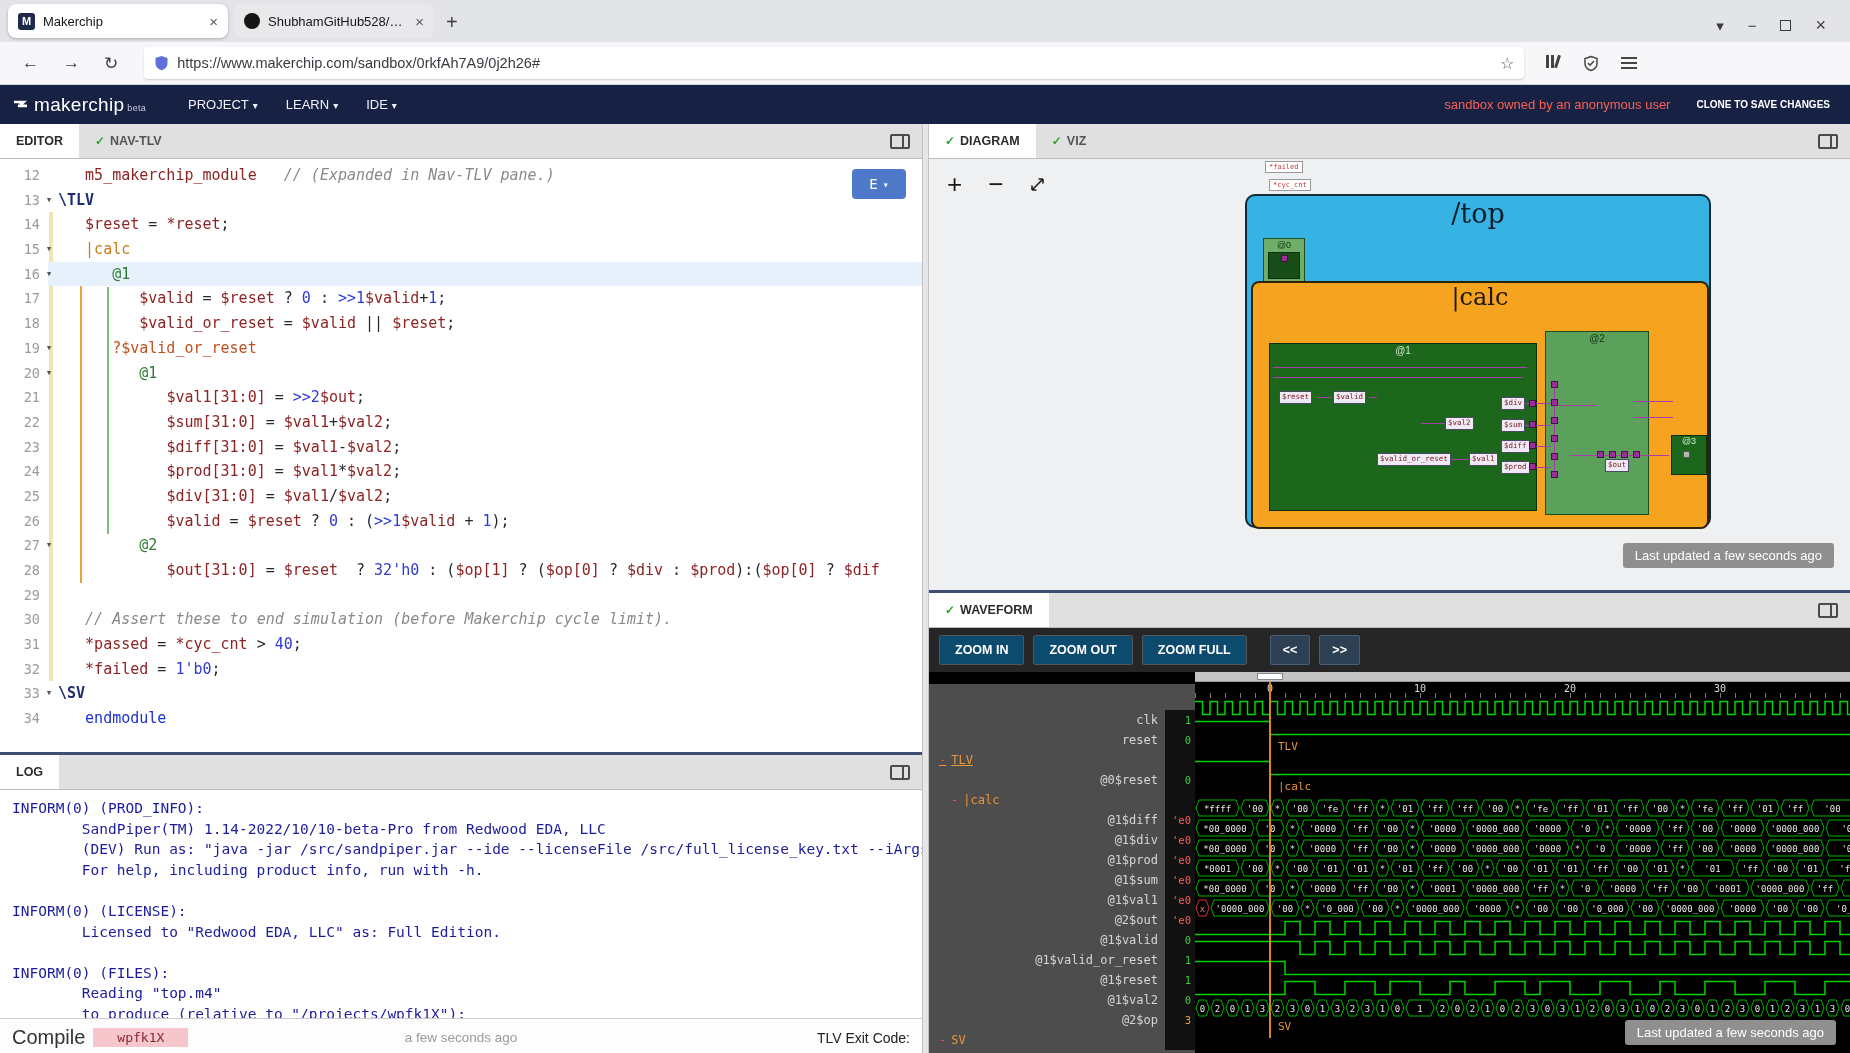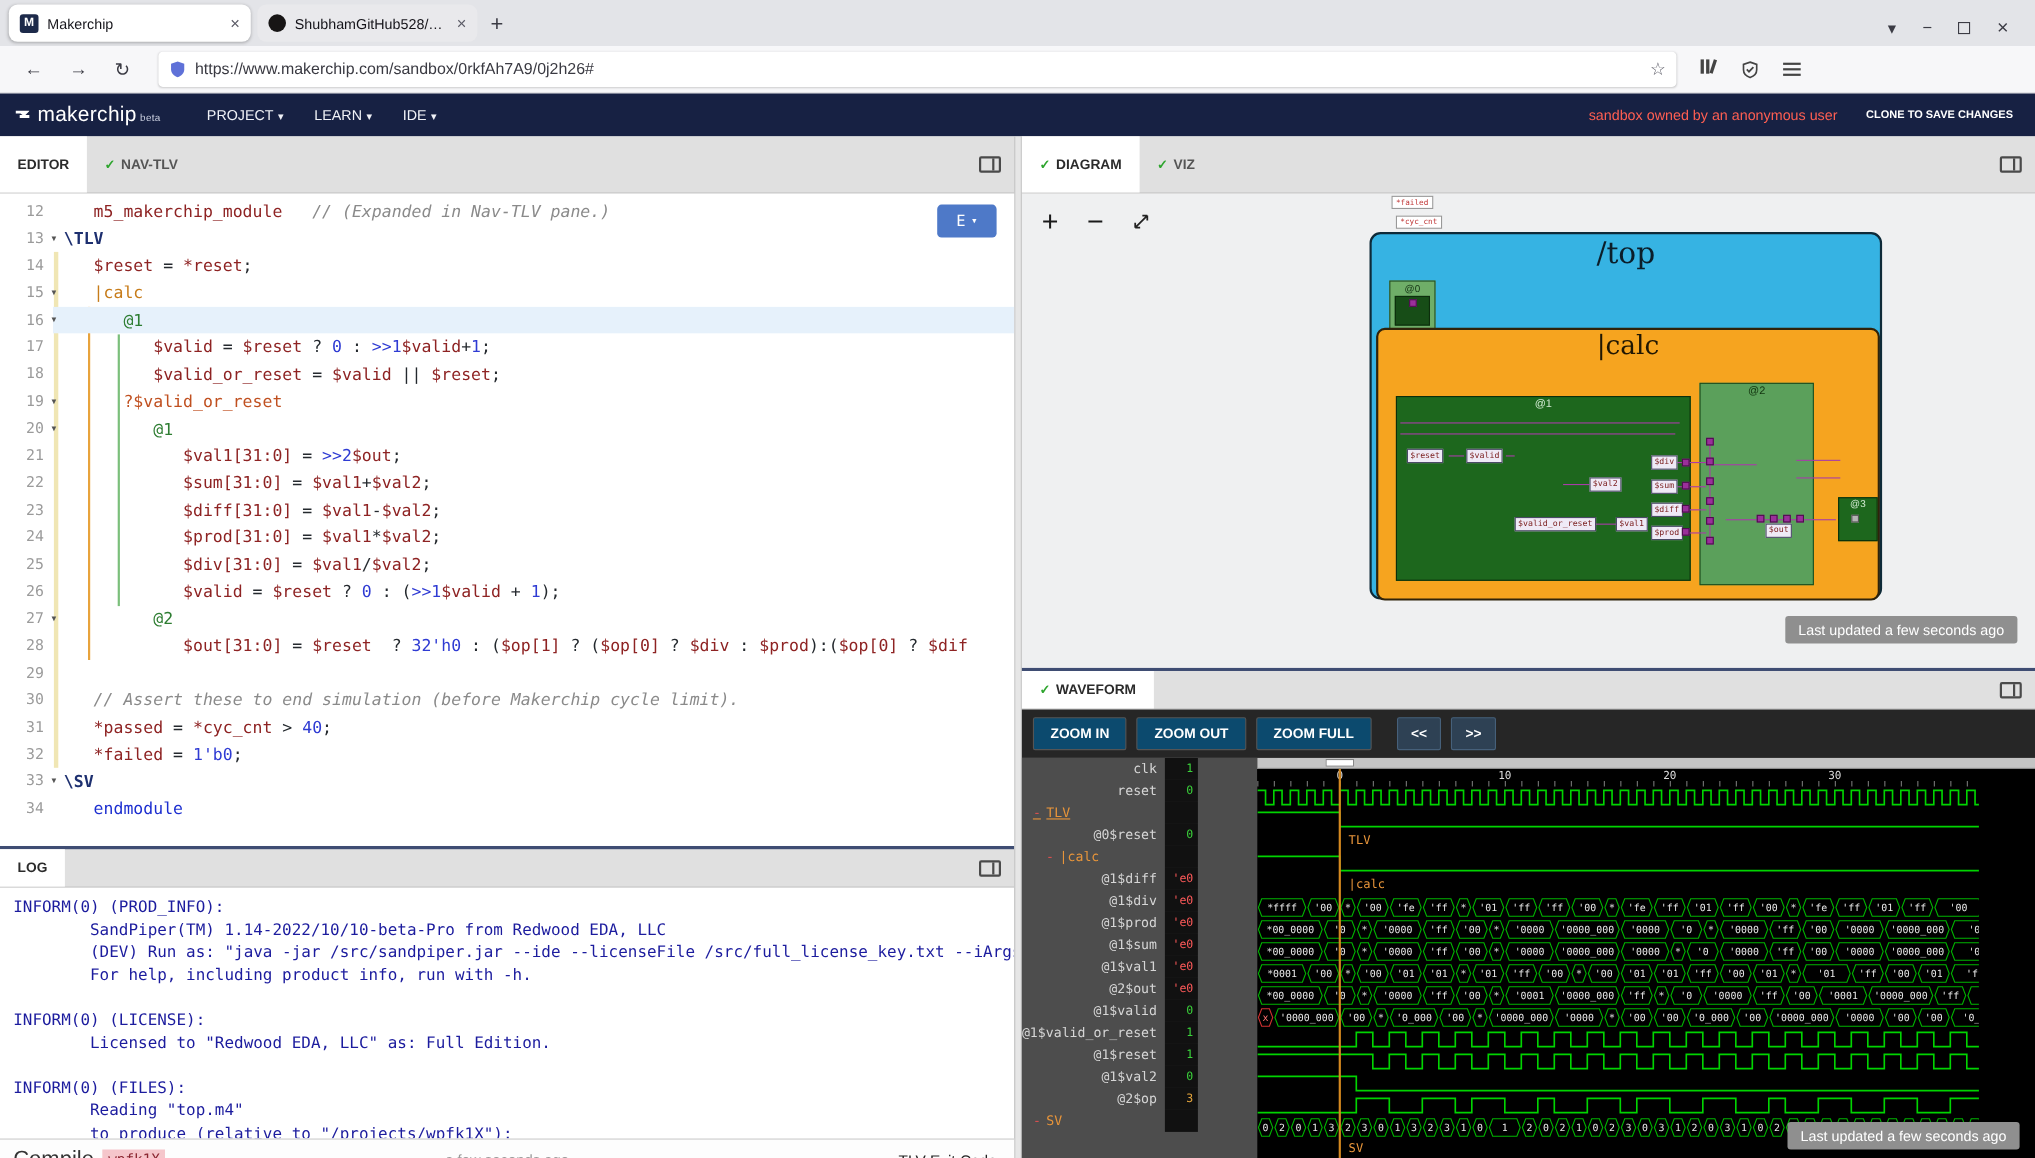--- a/index.html
+++ b/index.html
@@ -41,21 +41,21 @@
   .appbar .sp{flex:1;}
   .sandbox-note{color:#ff5f52;font-size:13px;margin-right:26px;}
   .clone-btn{color:#fff;font-size:10px;font-weight:bold;margin-right:6px;}
 
   
   .main{flex:1;display:flex;min-height:0;}
   .left-pane{width:922px;display:flex;flex-direction:column;min-width:0;}
   .divider{width:7px;background:#e6e6e6;border-left:1px solid #c2c2c2;border-right:1px solid #c2c2c2;}
   .right-pane{flex:1;display:flex;flex-direction:column;min-width:0;}
 
-  .pane-tabs{height:52px;background:#e0e0e0;border-bottom:1px solid #bdbdbd;display:flex;align-items:stretch;flex:0 0 auto;}
+  .pane-tabs{height:35px;background:#e0e0e0;border-bottom:1px solid #bdbdbd;display:flex;align-items:stretch;flex:0 0 auto;}
   .pane-tabs.dark-top{border-top:3px solid #3f4d73;height:38px;}
   .ptab{display:flex;align-items:center;padding:0 16px;font-size:12.5px;font-weight:bold;color:#555;}
   .ptab.active{background:#fff;color:#2b2b2b;}
   .check{color:#2ea52e;font-size:12px;margin-right:5px;font-weight:bold;}
   .flex-sp{flex:1;}
   .pane-icon{width:20px;height:15px;border:2px solid #4a4a4a;border-radius:2px;position:relative;align-self:center;margin-right:12px;}
   .pane-icon:before{content:"";position:absolute;right:4px;top:0;bottom:0;width:2px;background:#4a4a4a;}
 
   
   .editor-body{height:593px;background:#fff;position:relative;overflow:hidden;font-family:"DejaVu Sans Mono",monospace;flex:0 0 auto;}
@@ -73,21 +73,21 @@
   .band-o{left:80px;width:2px;top:103px;height:321px;background:#e8a33c;}
   .band-g{left:107px;width:2px;top:128px;height:247px;background:#7bbf7b;}
   .e-btn{position:absolute;top:10px;right:16px;width:54px;height:30px;background:#4e79c8;color:#fff;border-radius:4px;font-size:14px;display:flex;align-items:center;justify-content:center;gap:5px;z-index:5;}
   .e-btn .crt{font-size:10px;}
 
   
   .log-body{height:228px;background:#fff;overflow:hidden;padding:8px 0 0 12px;flex:0 0 auto;}
   .logline{font-family:"DejaVu Sans Mono",monospace;font-size:14.5px;line-height:20.6px;color:#1c1c9e;white-space:pre;}
   .statusbar{height:38px;background:#fdfdfd;border-top:1px solid #ccc;display:flex;align-items:center;padding:0 12px;position:relative;flex:0 0 auto;}
   .statusbar .lbl{font-size:20px;color:#333;}
-  .chip{background:#f5c6cb;color:#8b2530;font-family:"DejaVu Sans Mono",monospace;font-size:13px;padding:2px 5px;margin-left:8px;}
+  .chip{background:#f5c6cb;color:#8b2530;font-family:"DejaVu Sans Mono",monospace;font-size:13px;padding:2px 24px;margin-left:8px;}
   .updated{position:absolute;left:0;right:0;text-align:center;color:#9a9a9a;font-size:13.5px;}
   .exit{margin-left:auto;font-size:14px;color:#222;z-index:1;}
 
   
   .diagram-body{height:431px;background:#eff0f1;position:relative;overflow:hidden;flex:0 0 auto;}
   .zoomctl{position:absolute;left:18px;top:12px;display:flex;align-items:center;gap:26px;z-index:9;color:#1a1a1a;}
   .zbtn{font-size:26px;line-height:26px;}
   .dgbox{position:absolute;}
   .box-top{left:316px;top:35px;width:466px;height:334px;background:#36b3e3;border:2px solid #0e2a38;border-radius:10px;}
   .top-title{font-family:"DejaVu Serif",serif;font-size:27px;color:#0b1e2a;text-align:center;margin-top:2px;}
@@ -109,21 +109,21 @@
   .wire{position:absolute;background:#a83ca8;z-index:4;}
   .dg-badge,.wv-badge{position:absolute;background:#8f8f8f;color:#fff;font-size:13px;padding:5px 12px;border-radius:3px;z-index:10;}
   .dg-badge{right:16px;bottom:22px;}
 
   
   .wave-toolbar{height:44px;background:#262626;display:flex;align-items:center;padding:0 10px;gap:9px;flex:0 0 auto;}
   .wbtn{background:#0c4a6e;border:1px solid #555;color:#fff;font-size:12.5px;font-weight:bold;padding:7px 15px;border-radius:2px;}
   .wbtn.blue{background:#2e4154;border-color:#46607a;padding:7px 12px;}
   .wbtn.blue.first{margin-left:14px;}
   .wave-content{flex:1;background:#000;position:relative;display:flex;min-height:0;overflow:hidden;}
-  .wave-left{width:214px;background:#4d4d4d;display:flex;flex-direction:row;flex:0 0 auto;}
+  .wave-left{width:266px;background:#4d4d4d;display:flex;flex-direction:column;flex:0 0 auto;margin-top:12px;}
   .wave-corner{height:26px;background:#4d4d4d;flex:0 0 auto;}
   .wrow{height:20px;display:flex;align-items:center;font-family:"DejaVu Sans Mono",monospace;}
   .wname{flex:1;text-align:right;color:#d6d6d6;font-size:12px;padding-right:7px;white-space:nowrap;overflow:hidden;}
   .wname.sec{text-align:left;color:#e8953a;}
   .minus{color:#e05050;margin-right:5px;}
   .wval{width:30px;background:#111;height:100%;font-size:10.5px;line-height:20px;text-align:right;padding-right:4px;color:#3ad23a;flex:0 0 auto;}
   .wave-main{flex:1;position:relative;min-width:0;}
   .wave-scroll{height:10px;background:#c4c4c4;border-bottom:1px solid #999;position:relative;}
   .wave-thumb{position:absolute;left:62px;top:1px;width:26px;height:7px;background:#fff;border:1px solid #888;}
   .wave-ticks{height:16px;background:#000;position:relative;}

